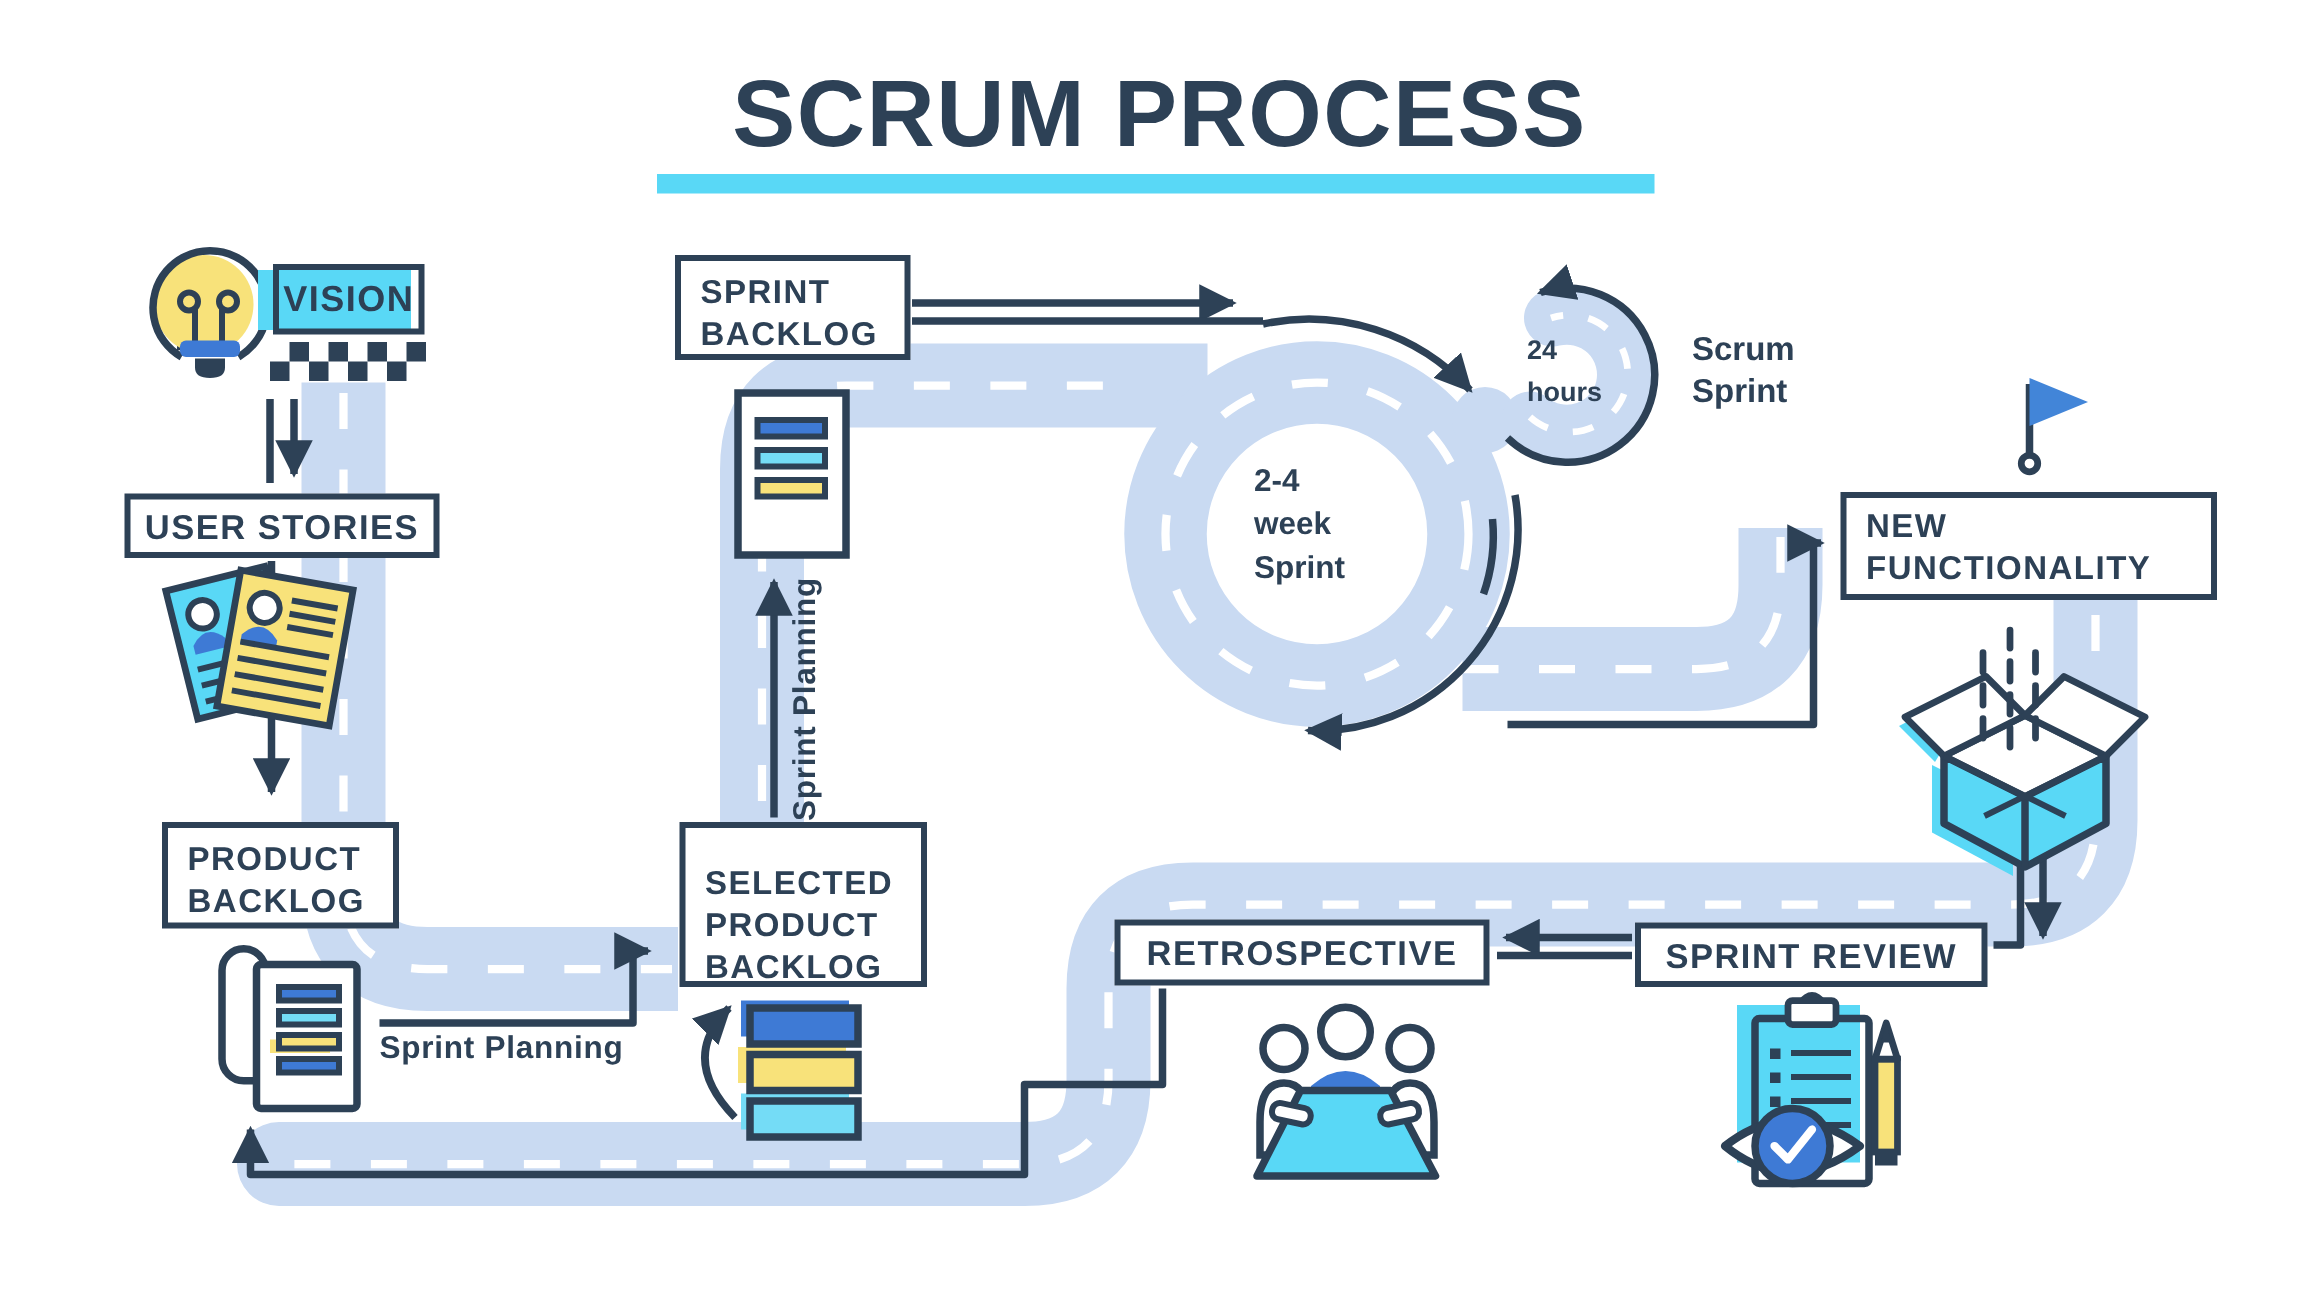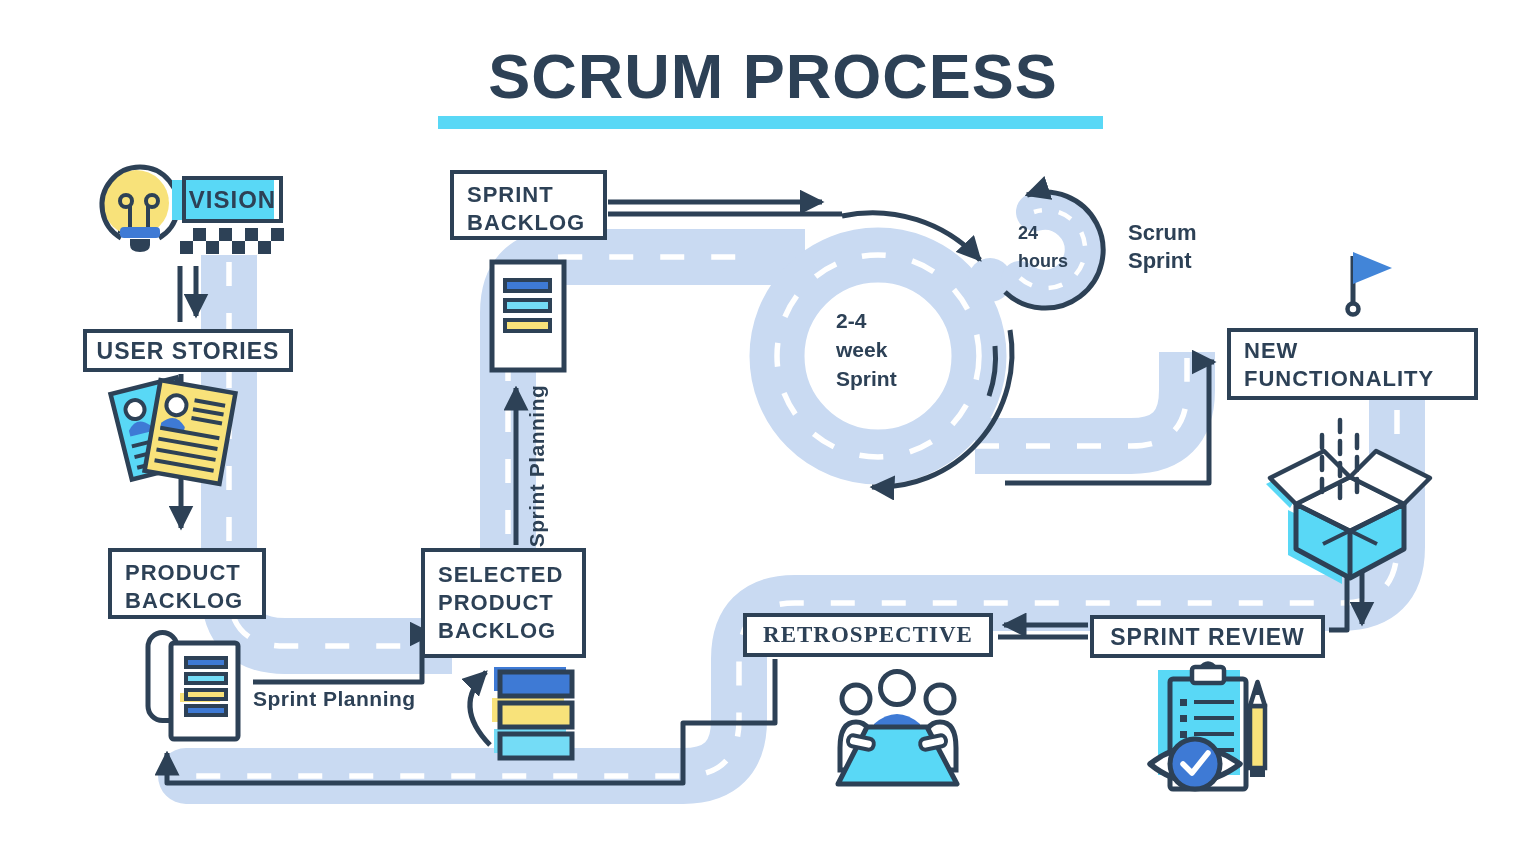--- a/index.html
+++ b/index.html
@@ -36,24 +36,24 @@
   .box span{display:block;}
   .freelabel{position:absolute;font-weight:bold;color:var(--navy);}
   #title{position:absolute;left:393px;top:40px;width:760px;text-align:center;font-size:63px;
          font-weight:bold;letter-spacing:1px;color:var(--navy);white-space:nowrap;}
   #title-underline{position:absolute;left:438px;top:116px;width:665px;height:13px;background:var(--cyan);}
   #vision-fill{position:absolute;left:172px;top:180px;width:102px;height:40px;background:var(--cyan);}
   #vision-box{left:182px;top:176px;width:101px;height:47px;background:transparent;font-size:24px;}
   #user-stories-box{left:83px;top:329px;width:210px;height:43px;font-size:23px;}
   #product-backlog-box{left:108px;top:548px;width:158px;height:71px;}
   #sprint-backlog-box{left:450px;top:170px;width:157px;height:70px;}
-  #selected-product-backlog-box{left:421px;top:548px;width:165px;height:110px;padding-top:9px;}
+  #selected-product-backlog-box{left:453px;top:548px;width:165px;height:110px;padding-top:23px;}
   #new-functionality-box{left:1227px;top:328px;width:251px;height:72px;padding-top:5px;}
   #sprint-review-box{left:1090px;top:615px;width:235px;height:43px;font-size:23px;}
-  #retrospective-box{left:743px;top:613px;width:250px;height:44px;font-size:23px;font-family:Liberation Serif, serif;}
+  #retrospective-box{left:743px;top:613px;width:250px;height:44px;font-size:23px;}
   #sprint-planning-lower{left:253px;top:687px;font-size:21px;letter-spacing:0.5px;}
   #sprint-planning-vertical{left:452px;top:454px;width:170px;text-align:center;font-size:21px;
       letter-spacing:0.5px;transform:rotate(-90deg);}
   #sprint-duration{left:836px;top:306px;font-size:21px;line-height:29px;}
   #daily-duration{left:1018px;top:219px;font-size:18px;line-height:28px;}
   #daily-scrum{left:1128px;top:219px;font-size:22px;line-height:28px;}
 </style>
 </head>
 <body>
 

